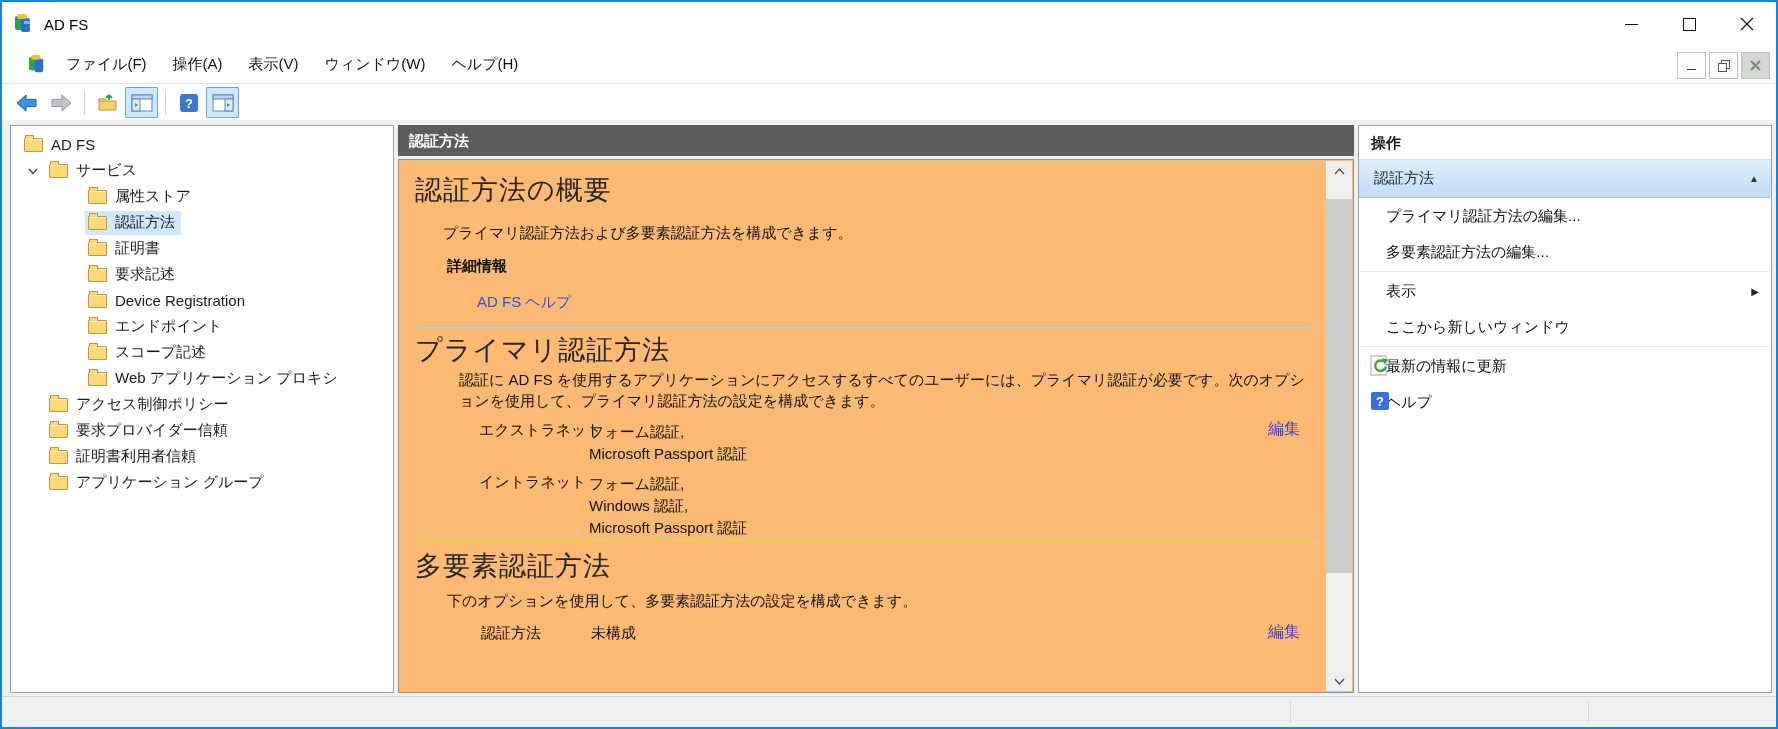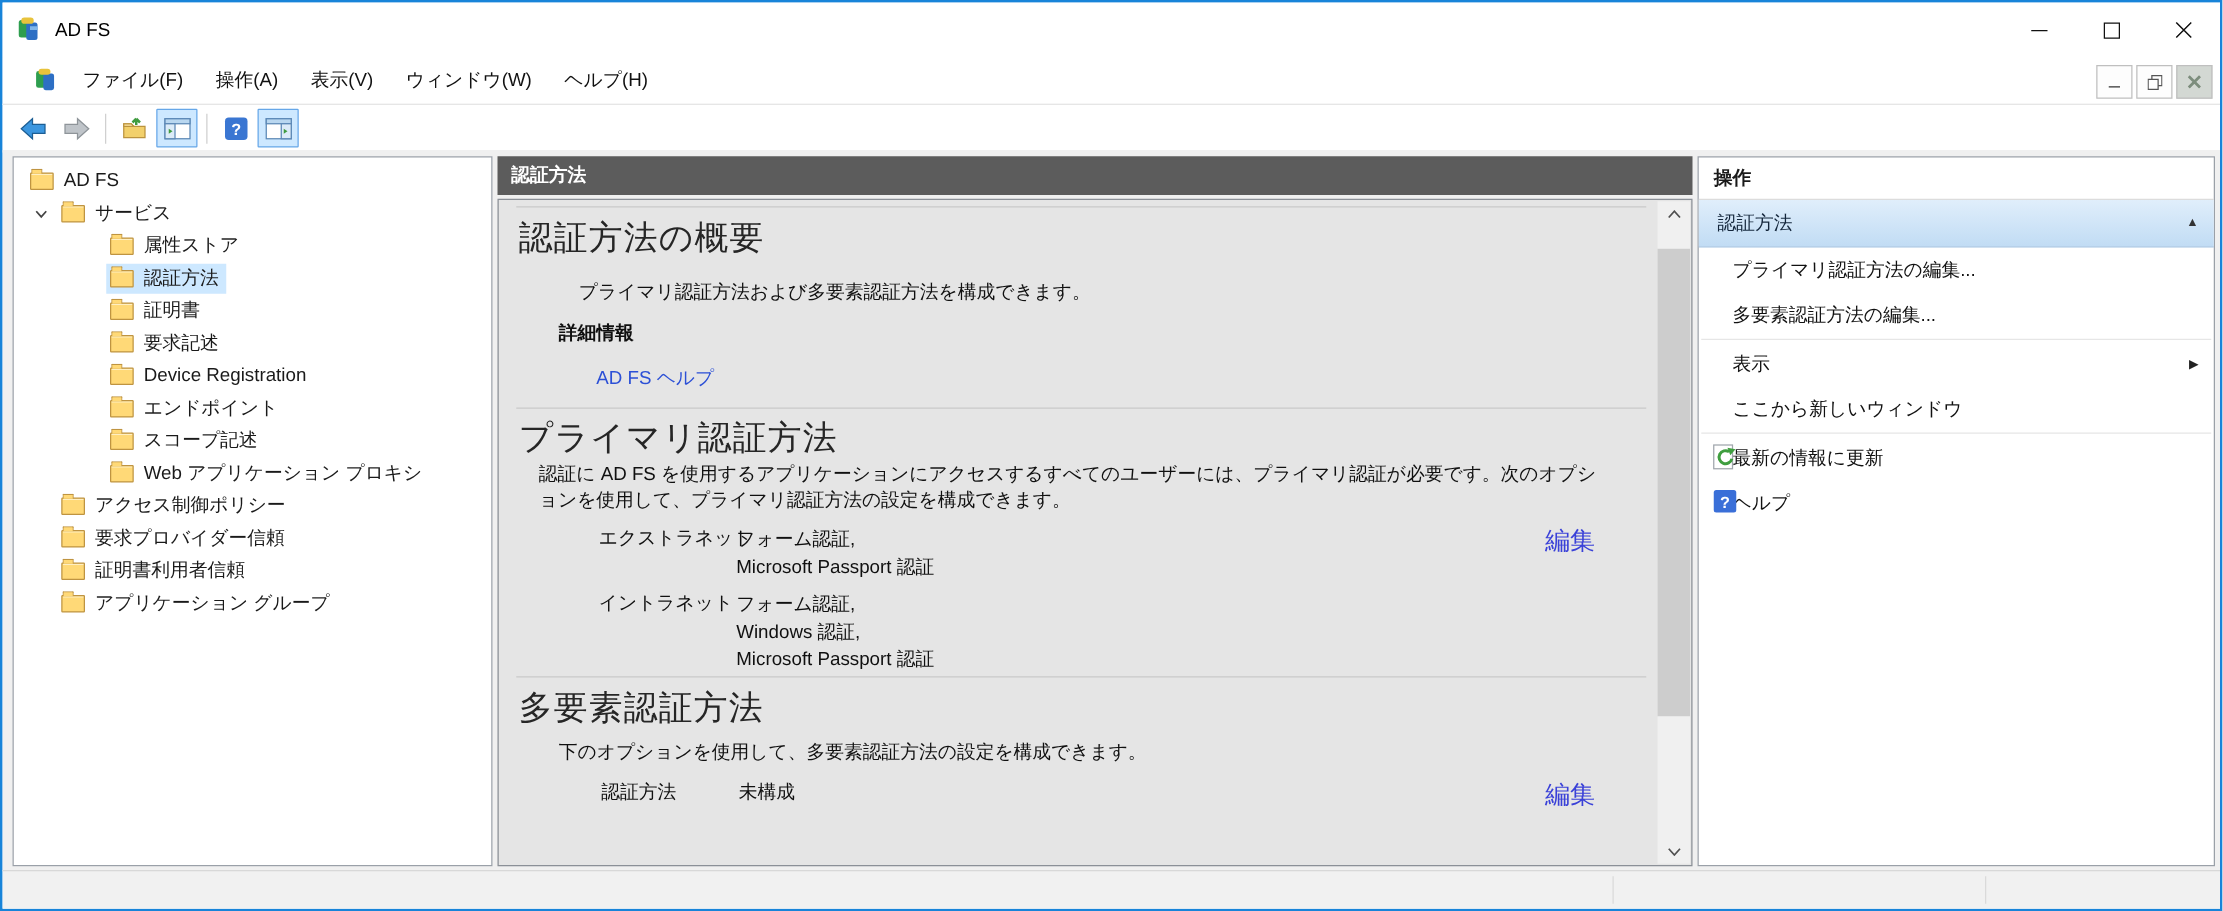--- a/index.html
+++ b/index.html
@@ -40,27 +40,27 @@
   .trow.lvl0{padding-left:10px;}
   .trow.lvl1{padding-left:9px;}
   .trow.lvl2{padding-left:74px;}
   .rowc{display:flex;align-items:center;gap:8px;padding:2px 6px 3px 3px;white-space:nowrap;}
   .rowc.selected{background:#cde8ff;}
   .folder{width:17px;height:12px;background:#ffd977;border:1px solid #bf9441;border-radius:1px;position:relative;flex:none;box-shadow:inset 0 1px 0 #ffefc2;}
   .folder::before{content:"";position:absolute;top:-4px;left:0px;width:7px;height:3px;background:#ffd977;border:1px solid #bf9441;border-bottom:none;border-radius:1px 1px 0 0;}
   
   .center-panel{left:396px;width:956px;border:none;background:transparent;}
   .center-header{height:31px;line-height:31px;background:#5c5c5c;color:#fff;font-weight:bold;font-size:15px;padding-left:11px;}
-  .center-body{position:absolute;top:34px;left:0;right:0;bottom:0;background:#e5e5e5;border:1px solid #8b9097;}
+  .center-body{position:absolute;top:34px;left:0;right:0;bottom:0;background:#fdba74;border:1px solid #8b9097;}
   .cb-abs{position:absolute;}
   .h-big{font-size:27px;font-weight:300;color:#262626;letter-spacing:1px;}
   .rule{position:absolute;left:14px;right:36px;height:1px;background:#c9c9c9;}
   .body-text{font-size:15px;color:#101010;}
   .link{color:#2c50d6;cursor:pointer;}
-  .edit-link{position:absolute;right:77px;color:#3a41d8;font-size:20px;cursor:pointer;}
+  .edit-link{position:absolute;right:53px;color:#3a41d8;font-size:16px;cursor:pointer;}
   .mcol{line-height:22px;}
   
   .vscroll{position:absolute;top:1px;right:1px;bottom:1px;width:26px;background:#f0f0f0;}
   .vs-arrow{position:absolute;left:0;width:26px;height:20px;display:flex;align-items:center;justify-content:center;}
   .vs-thumb{position:absolute;left:0;top:38px;width:26px;height:374px;background:#cdcdcd;}
   
   .actions-panel{left:1356px;width:414px;}
   .actions-header{height:33px;line-height:33px;padding-left:12px;font-weight:bold;font-size:15px;border-bottom:1px solid #dcdcdc;}
   .action-group{height:37px;background:linear-gradient(#e0eefb,#c1dcf4);border-bottom:1px solid #a4c4e2;display:flex;align-items:center;padding:0 12px 0 15px;font-size:15px;color:#13253a;}
   .ag-caret{margin-left:auto;font-size:10px;color:#333;}
@@ -274,27 +274,27 @@
         </span>
     </div>
   </div>
 
   <div class="panel center-panel">
     <div class="center-header">認証方法</div>
     <div class="center-body">
 
       <div class="rule" style="top:5px;"></div>
       <div class="cb-abs h-big" style="top:12px;left:16px;">認証方法の概要</div>
-      <div class="cb-abs body-text" style="top:64px;left:64px;">プライマリ認証方法および多要素認証方法を構成できます。</div>
+      <div class="cb-abs body-text" style="top:64px;left:44px;">プライマリ認証方法および多要素認証方法を構成できます。</div>
       <div class="cb-abs body-text" style="top:97px;left:48px;font-weight:bold;">詳細情報</div>
       <div class="cb-abs body-text link" style="top:133px;left:78px;">AD FS ヘルプ</div>
 
       <div class="rule" style="top:166px;"></div>
       <div class="cb-abs h-big" style="top:172px;left:16px;">プライマリ認証方法</div>
-      <div class="cb-abs body-text" style="top:209px;left:32px;width:858px;line-height:21px;">認証に AD FS を使用するアプリケーションにアクセスするすべてのユーザーには、プライマリ認証が必要です。次のオプションを使用して、プライマリ認証方法の設定を構成できます。</div>
+      <div class="cb-abs body-text" style="top:209px;left:60px;width:858px;line-height:21px;">認証に AD FS を使用するアプリケーションにアクセスするすべてのユーザーには、プライマリ認証が必要です。次のオプションを使用して、プライマリ認証方法の設定を構成できます。</div>
 
       <div class="cb-abs body-text" style="top:261px;left:80px;">エクストラネット</div>
       <div class="cb-abs body-text mcol" style="top:261px;left:190px;">
         <div>フォーム認証,</div>
         <div>Microsoft Passport 認証</div>
       </div>
       <div class="edit-link" style="top:259px;">編集</div>
 
       <div class="cb-abs body-text" style="top:313px;left:80px;">イントラネット</div>
       <div class="cb-abs body-text mcol" style="top:313px;left:190px;">

